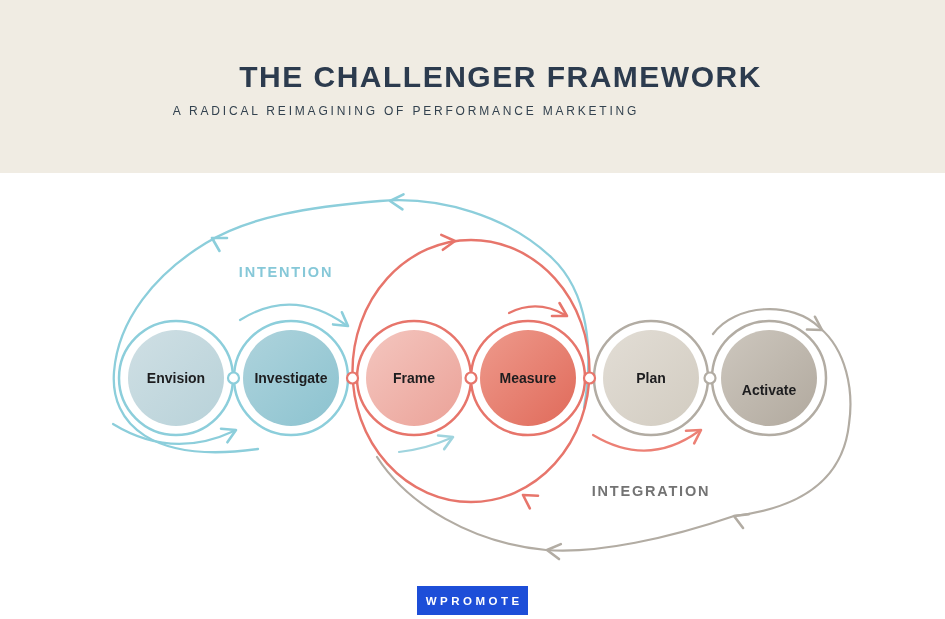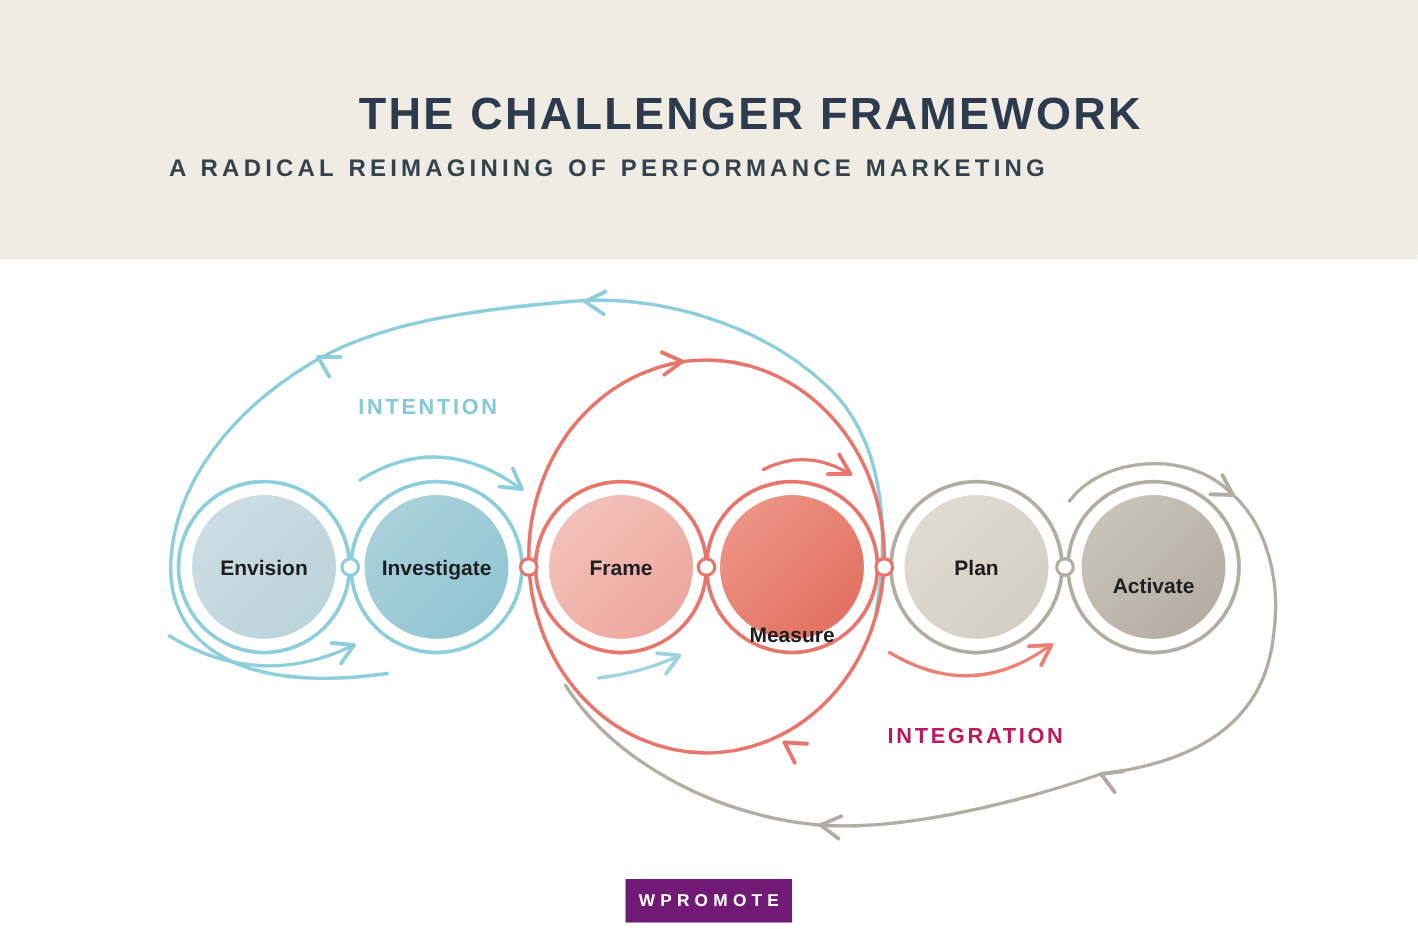--- a/index.html
+++ b/index.html
@@ -2,30 +2,30 @@
 <html><head>
 <meta charset="utf-8">
 <style>
   html,body{margin:0;padding:0;background:#ffffff;}
   .page{position:relative;width:945px;height:619px;overflow:hidden;background:#ffffff;
         font-family:"Liberation Sans","DejaVu Sans",sans-serif;}
   .header-band{position:absolute;left:0;top:0;width:945px;height:173px;background:#f0ece3;}
   .page-title{position:absolute;left:0;top:60px;width:945px;text-align:center;
               font-size:30px;font-weight:800;letter-spacing:1.5px;color:#2c3b4e;padding-left:28px;}
   .page-subtitle{position:absolute;left:0;top:104px;width:812px;text-align:center;
-              font-size:16px;font-weight:bold;letter-spacing:2.8px;color:#33424f;}
+              font-size:12px;font-weight:normal;letter-spacing:2.8px;color:#33424f;}
   .diagram{position:absolute;left:0;top:0;width:945px;height:619px;}
   .stage-label{position:absolute;transform:translate(-50%,-50%);font-size:14px;font-weight:bold;
               color:#1d1d1f;white-space:nowrap;}
   .loop-label{position:absolute;transform:translate(-50%,-50%);font-size:14.5px;font-weight:bold;
               letter-spacing:1.8px;white-space:nowrap;text-align:right;}
   .loop-label.intention{color:#86c8d8;}
   .loop-label.engine{color:#ec7c6f;line-height:19px;}
-  .loop-label.integration{color:#be185d;}
-  .logo{position:absolute;left:417px;top:586px;width:111px;height:29px;background:#701a75;
+  .loop-label.integration{color:#737373;}
+  .logo{position:absolute;left:417px;top:586px;width:111px;height:29px;background:#1d4ed8;
         color:#ffffff;font-size:11.5px;font-weight:bold;letter-spacing:3.5px;
         display:flex;align-items:center;justify-content:center;text-indent:3.5px;}
 </style>
 </head>
 <body>
 
 <div class="page">
 
   <div class="header-band"></div>
   <div class="page-title">THE CHALLENGER FRAMEWORK</div>
@@ -139,19 +139,19 @@
       <circle cx="710" cy="378" r="5.5" stroke="#b2aca3"></circle>
     </g>
   </svg>
 
   <div class="loop-label intention" style="left:286px;top:272px;">INTENTION</div>
   <div class="loop-label integration" style="left:651px;top:491px;">INTEGRATION</div>
 
   <div class="stage-label" style="left:176px;top:378px;">Envision</div>
   <div class="stage-label" style="left:291px;top:378px;">Investigate</div>
   <div class="stage-label" style="left:414px;top:378px;">Frame</div>
-  <div class="stage-label" style="left:528px;top:378px;margin-top:45px;">Measure</div>
+  <div class="stage-label" style="left:528px;top:378px;">Measure</div>
   <div class="stage-label" style="left:651px;top:378px;">Plan</div>
   <div class="stage-label" style="left:769px;top:390px;">Activate</div>
 
   <div class="logo">WPROMOTE</div>
 
 </div>
 
 </body></html>

